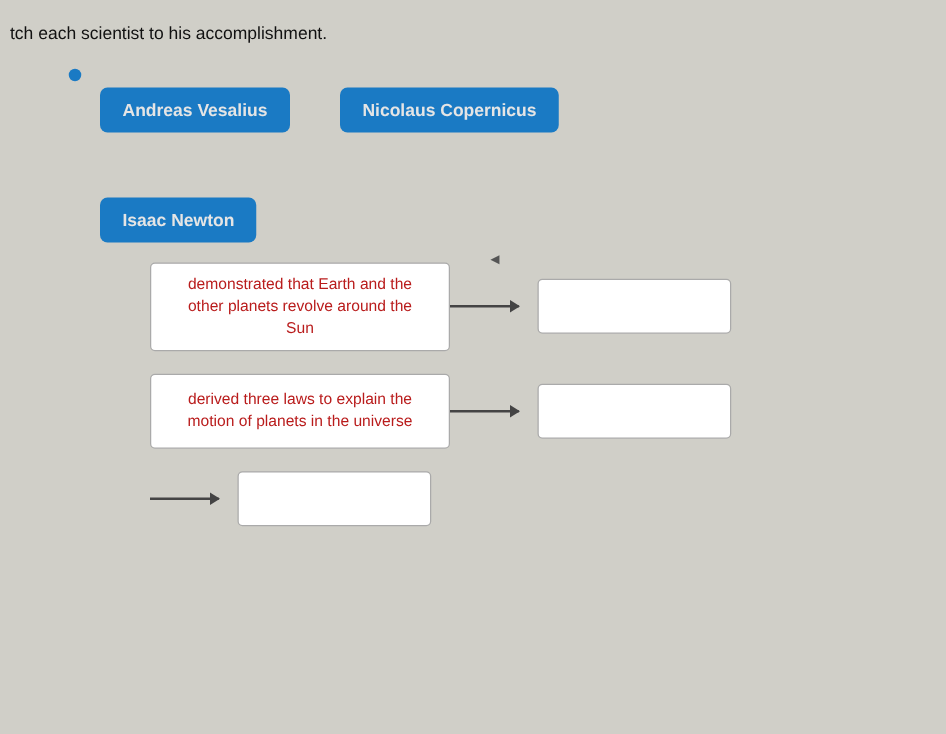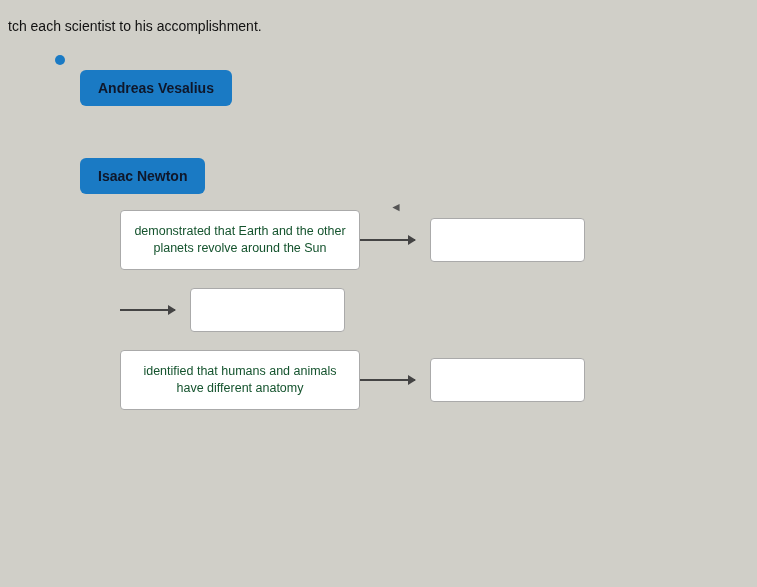--- a/index.html
+++ b/index.html
@@ -25,21 +25,21 @@
       position: absolute;
       top: 70px;
       left: 80px;
       display: flex;
       gap: 40px;
       align-items: center;
     }
 
     .scientist-btn {
       background: #1a7ac4;
-      color: #0f172a;
+      color: #e5e5e5;
       border: none;
       border-radius: 6px;
       padding: 10px 18px;
       font-size: 14px;
       font-weight: 600;
       cursor: pointer;
       white-space: nowrap;
     }
 
     .second-row {
@@ -65,24 +65,24 @@
       align-items: center;
       gap: 0px;
     }
 
     .clue-box {
       width: 240px;
       min-height: 60px;
       background: white;
       border: 1.5px solid #aaa;
       border-radius: 4px;
-      padding: 8px 8px;
+      padding: 8px 24px;
       text-align: center;
       font-size: 12.5px;
-      color: #14532d;
+      color: #b91c1c;
       display: flex;
       align-items: center;
       justify-content: center;
       line-height: 1.4;
     }
 
     .arrow-container {
       display: flex;
       align-items: center;
       width: 70px;
@@ -134,47 +134,48 @@
   </style>
 </head>
 <body>
 
 <span class="instruction">tch each scientist to his accomplishment.</span>
 
 <div class="dot-indicator"></div>
 
 <div class="scientists-row">
   <button class="scientist-btn">Andreas Vesalius</button>
+  <button class="scientist-btn">Nicolaus Copernicus</button>
 </div>
 
 <div class="second-row">
   <button class="scientist-btn">Isaac Newton</button>
 </div>
 
 <div class="chevron">◄</div>
 
 <div class="matching-area">
 
   <div class="match-row">
     <div class="clue-box">demonstrated that Earth and the other planets revolve around the Sun</div>
     <div class="arrow-container">
       <div class="arrow-line"></div>
     </div>
     <div class="answer-box"></div>
   </div>
 
 
   <div class="match-row">
+    <div class="clue-box">derived three laws to explain the motion of planets in the universe</div>
     <div class="arrow-container">
       <div class="arrow-line"></div>
     </div>
     <div class="answer-box"></div>
   </div>
 
   <div class="match-row">
-    <div class="clue-box">identified that humans and animals have different anatomy</div>
     <div class="arrow-container">
       <div class="arrow-line"></div>
     </div>
     <div class="answer-box"></div>
   </div>
 
 </div>
 
 </body></html>

